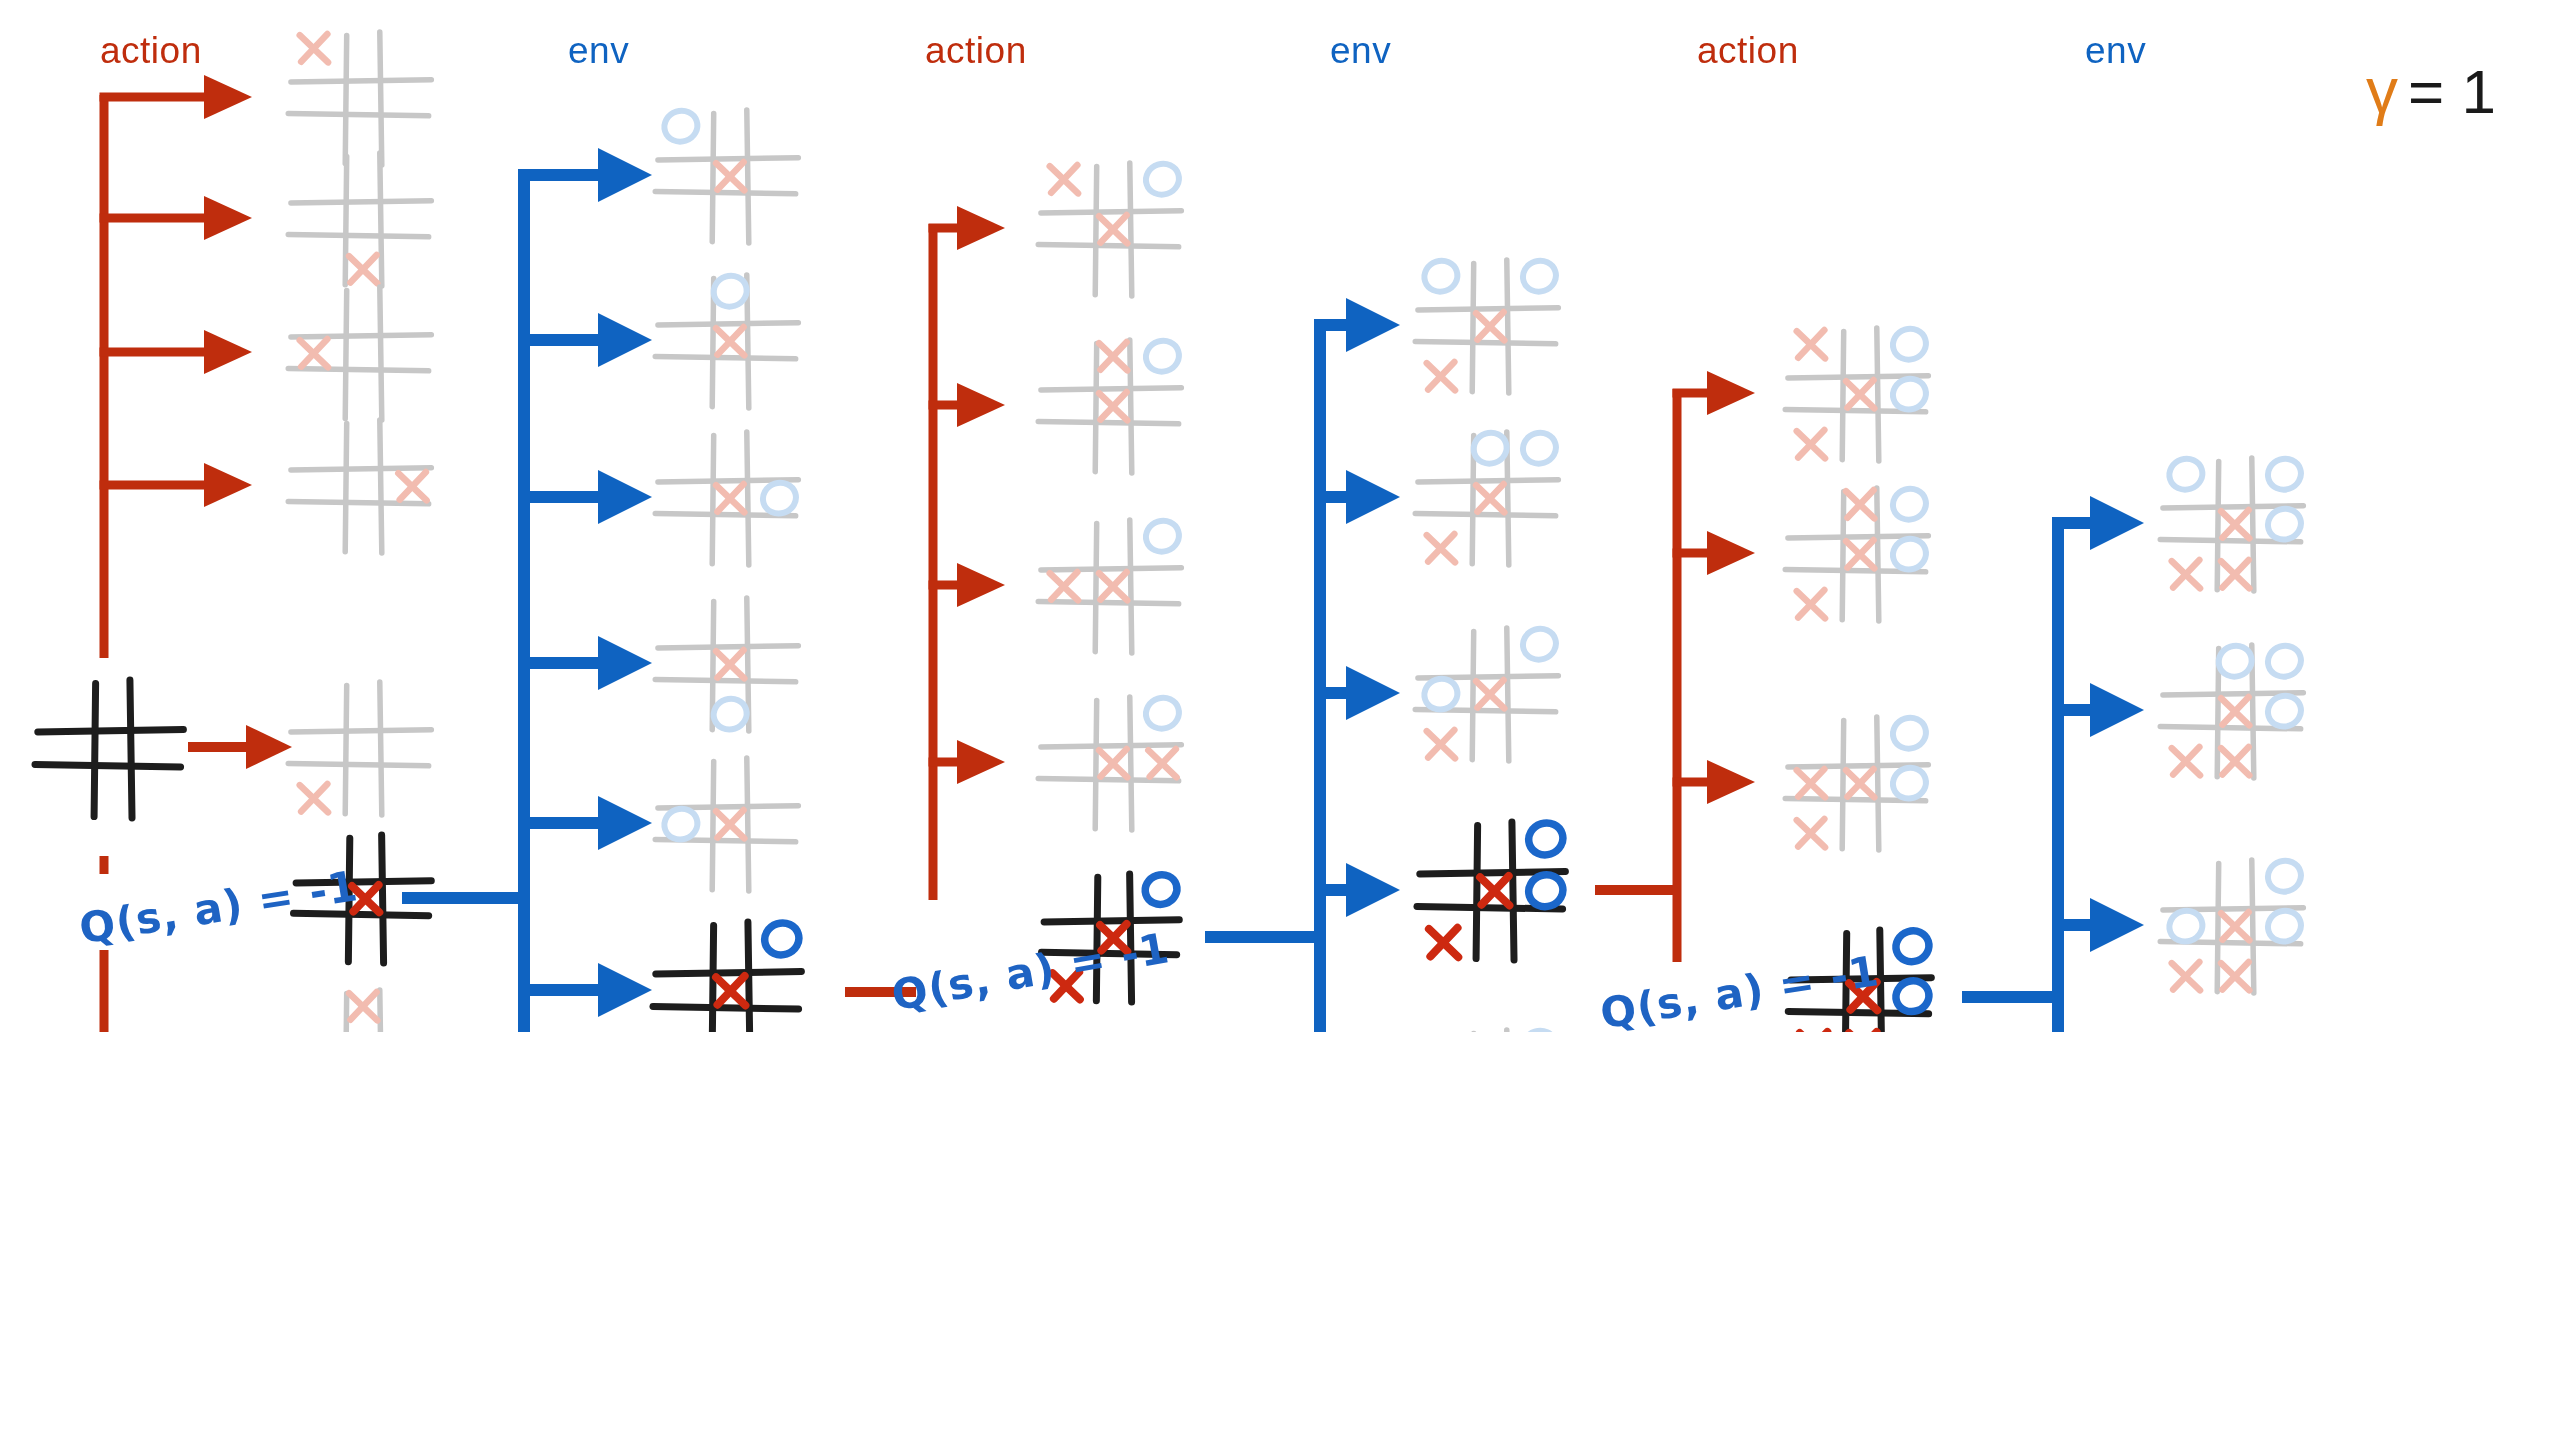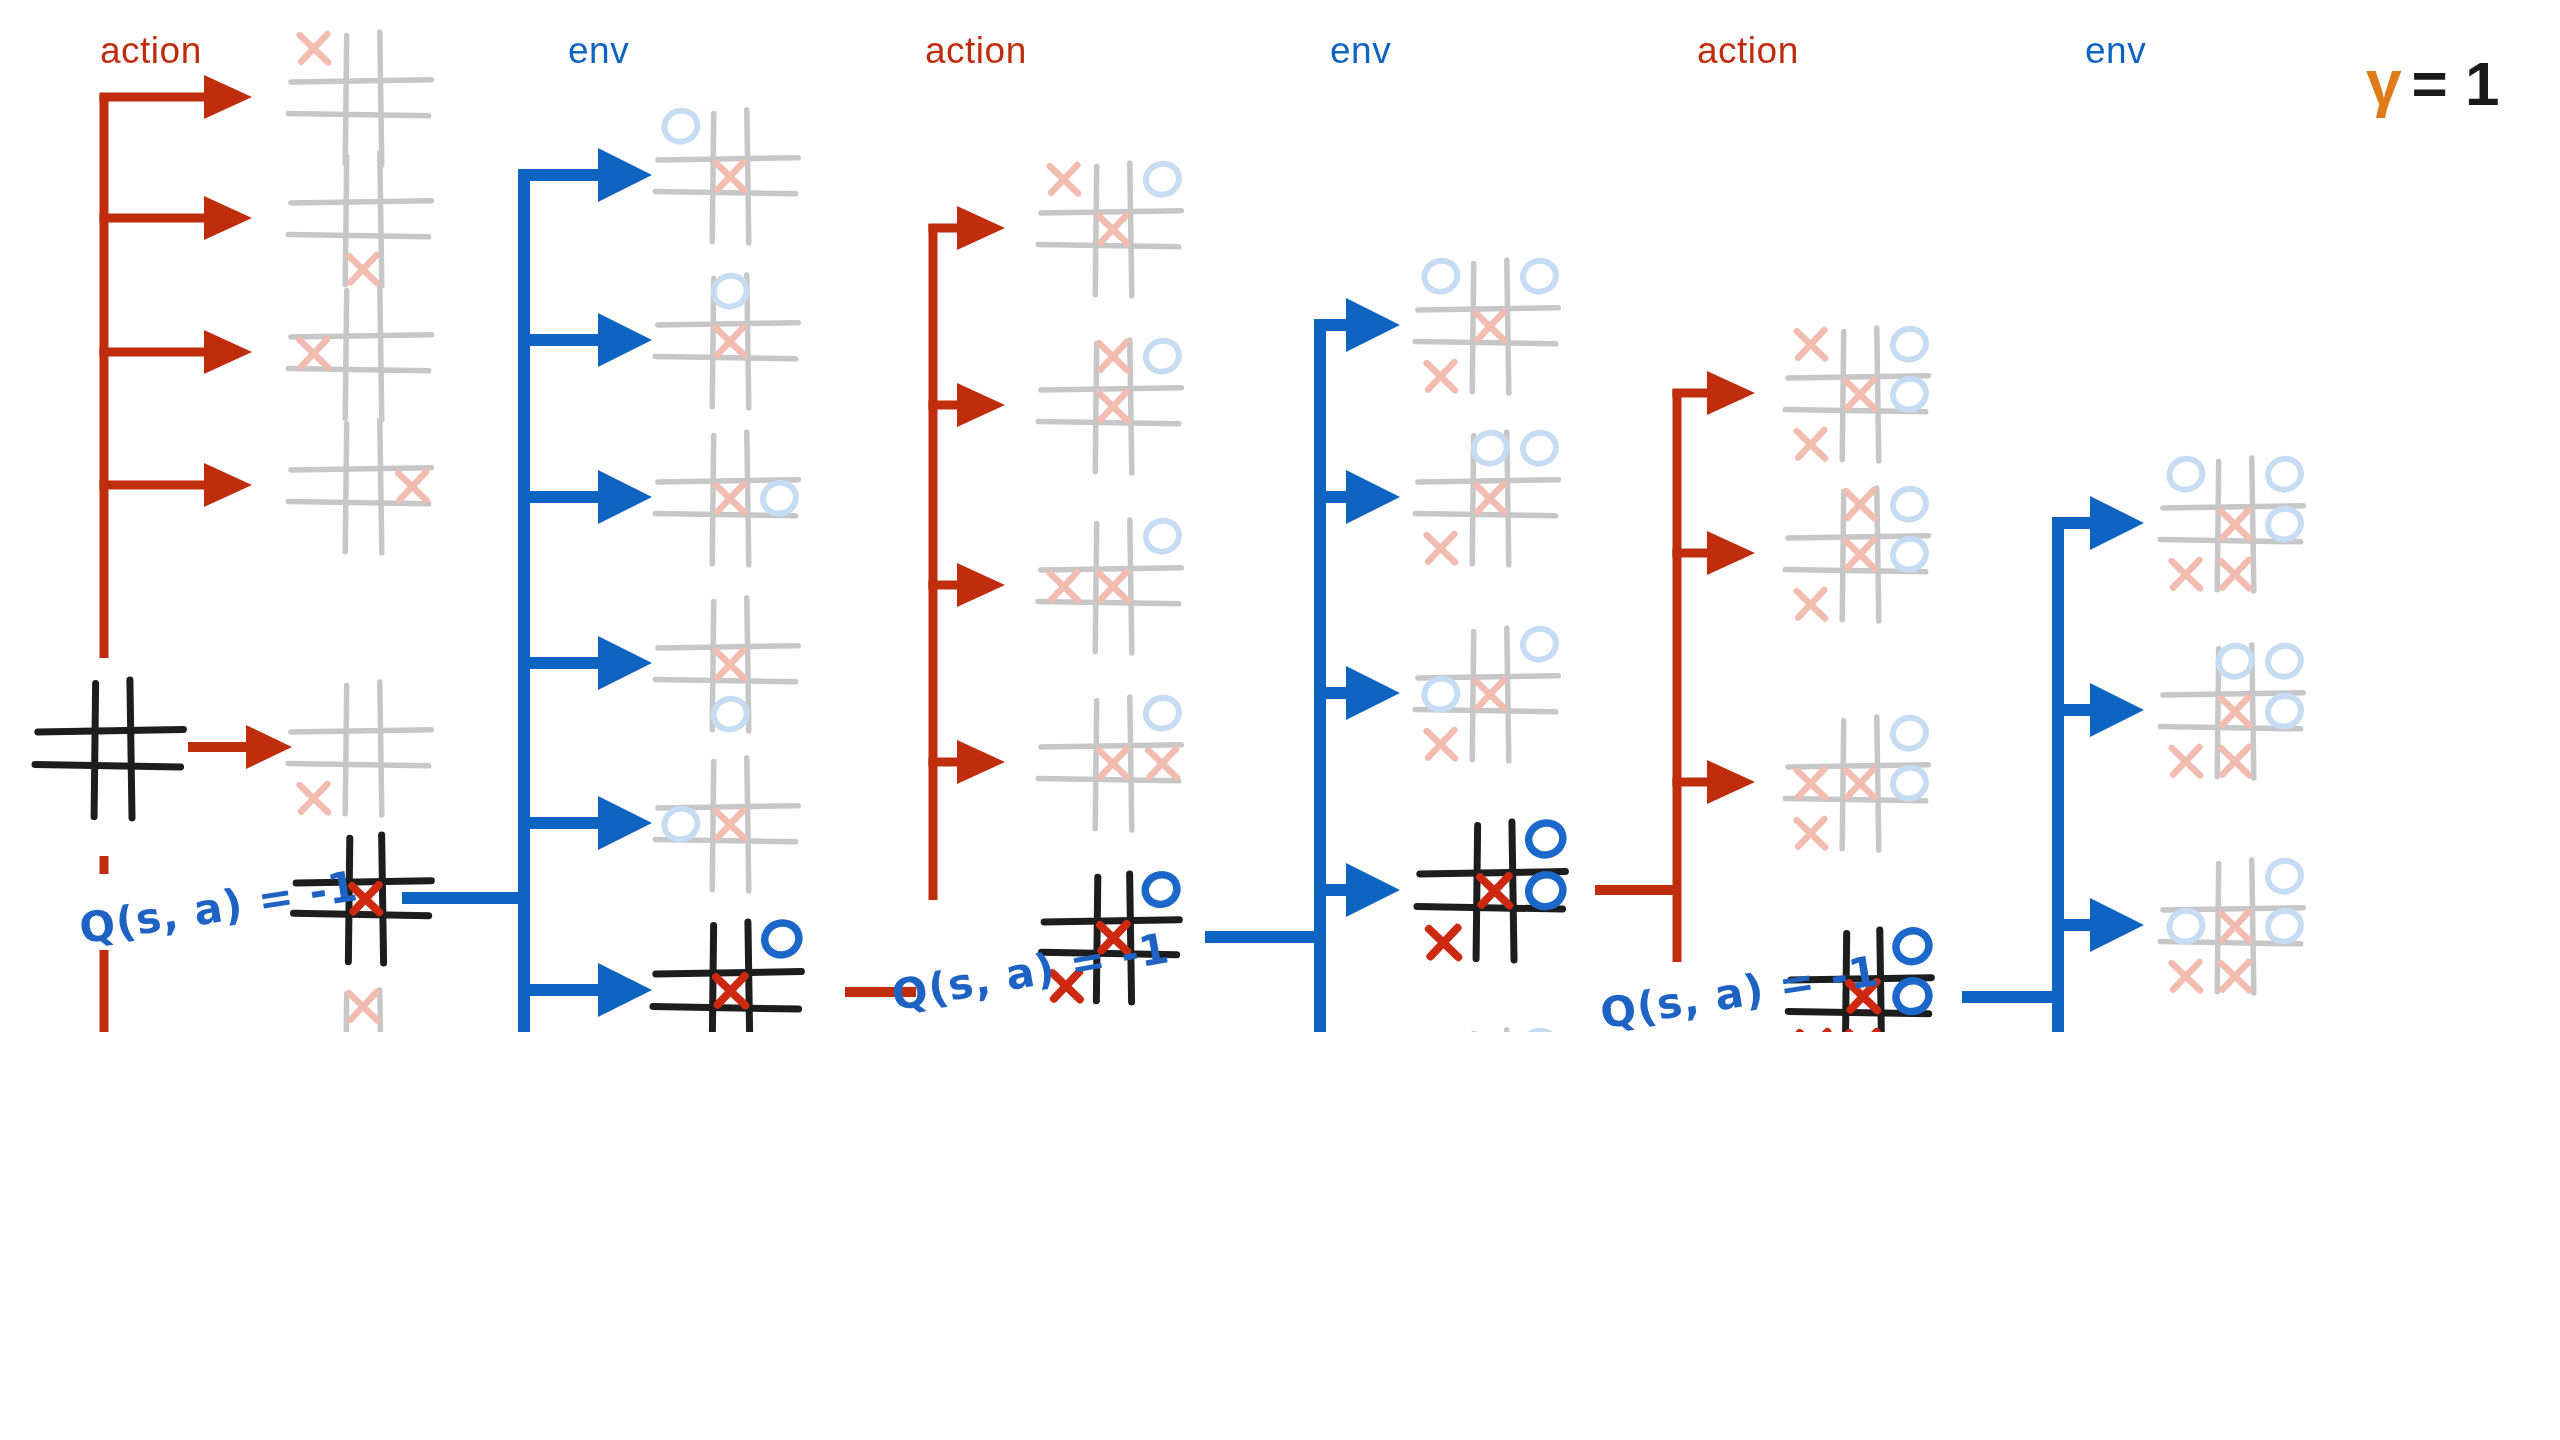--- a/index.html
+++ b/index.html
@@ -2,21 +2,21 @@
 <html><head>
 <meta charset="utf-8">
 <style>
   html,body{margin:0;padding:0;background:#ffffff;}
   .stage{position:relative;width:2560px;height:1032px;background:#ffffff;overflow:hidden;
          font-family:"Liberation Sans", sans-serif;}
   #diagram{position:absolute;left:0;top:0;}
   .col-header{position:absolute;font-size:37px;font-weight:400;letter-spacing:0.5px;white-space:nowrap;}
   .q-label{position:absolute;font-family:"DejaVu Sans", sans-serif;font-weight:600;font-size:42px;
            letter-spacing:1px;white-space:nowrap;transform-origin:left top;}
-  .gamma{position:absolute;left:2366px;top:46px;font-size:62px;font-weight:700;white-space:nowrap;}
+  .gamma{position:absolute;left:2366px;top:54px;font-size:62px;font-weight:400;white-space:nowrap;}
   .gamma .sym{font-size:64px;}
   .gamma .rest{margin-left:10px;}
   .page-number{position:absolute;left:2448px;top:1456px;font-size:34px;}
 </style>
 </head>
 <body>
 
 <div class="stage">
   <svg id="diagram" width="2560" height="1440" viewBox="0 0 2560 1440">
       <g>

